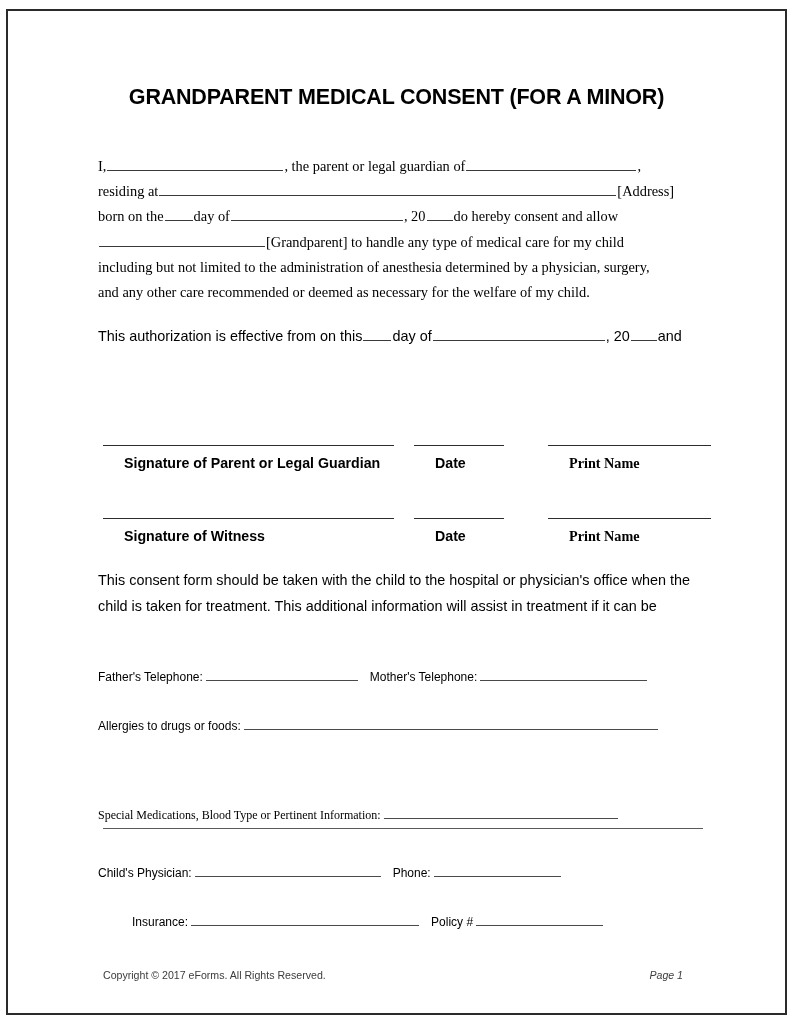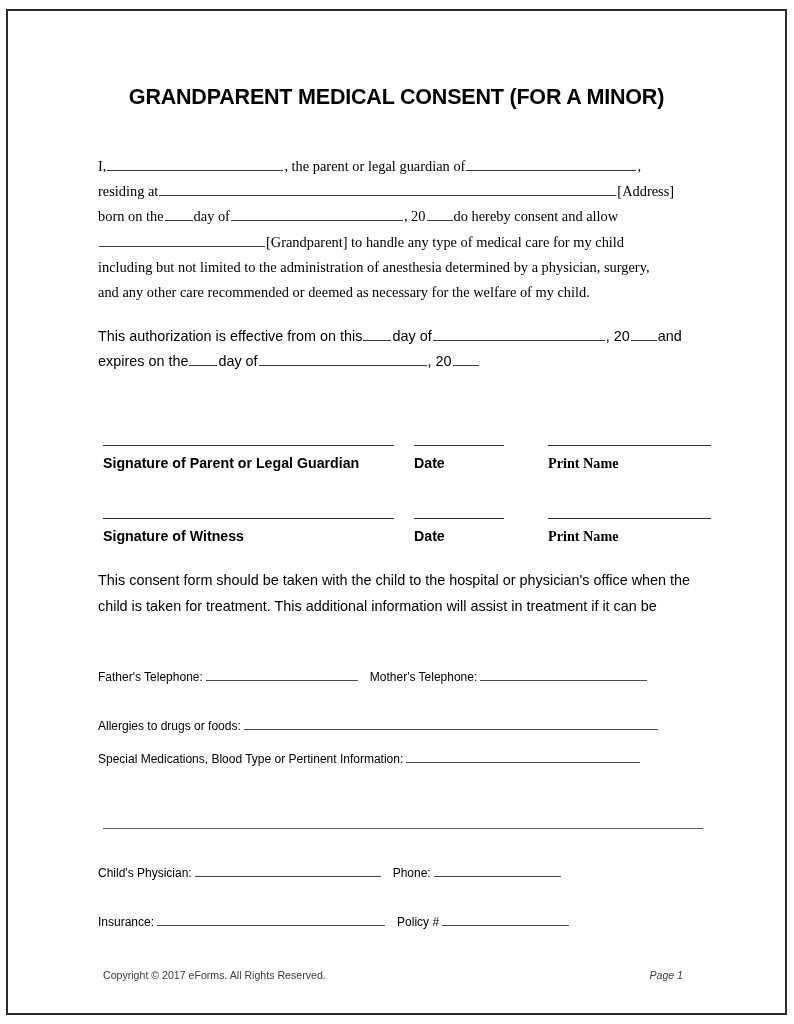--- a/index.html
+++ b/index.html
@@ -92,20 +92,21 @@
   }
   .sig-line {
     border-bottom: 1.4px solid #2d2d2d;
     height: 20px;
   }
   .sig-label {
     font-size: 14.2px;
     font-weight: bold;
     padding-top: 9px;
     white-space: nowrap;
+    margin-left: 21px;
   }
   .col-sig   { left: 5px;   width: 291px; }
   .col-date  { left: 316px; width: 90px; }
   .col-print { left: 450px; width: 163px; font-family: Liberation Serif, serif; }
 
   
   .field-row {
     position: absolute;
     left: 90px;
     width: 610px;
@@ -184,23 +185,20 @@
         <span class="rule r-gp"></span><span>[Grandparent] to handle any type of medical care for my child</span>
       </div>
       <div class="ln">including but not limited to the administration of anesthesia determined by a physician, surgery,</div>
       <div class="ln">and any other care recommended or deemed as necessary for the welfare of my child.</div>
     </div>
 
     <div class="body-block" style="top:313px;">
       <div class="ln">
         <span>This authorization is effective from on this</span><span class="rule r-short"></span><span>day of</span><span class="rule r-day"></span><span>, 20</span><span class="rule r-tiny"></span><span>and</span>
       </div>
-      <div class="ln">
-        <span>expires on the</span><span class="rule r-short"></span><span>day of</span><span class="rule r-day2"></span><span>, 20</span><span class="rule r-tiny"></span>
-      </div>
     </div>
 
     <div class="sig-row" style="top:414px;">
       <div class="sig-col col-sig">
         <div class="sig-line"></div>
         <div class="sig-label">Signature of Parent or Legal Guardian</div>
       </div>
       <div class="sig-col col-date">
         <div class="sig-line"></div>
         <div class="sig-label">Date</div>
@@ -232,31 +230,31 @@
     </div>
 
     <div class="field-row" style="top:656px;">
       <span class="lbl">Father's Telephone:</span><span class="fill f-father"></span><span class="gap-mid"></span><span class="lbl">Mother's Telephone:</span><span class="fill f-mother"></span>
     </div>
 
     <div class="field-row" style="top:705px;">
       <span class="lbl">Allergies to drugs or foods:</span><span class="fill f-allerg"></span>
     </div>
 
-    <div class="field-row" style="top:738px;">
+    <div class="field-row" style="top:794px;font-family:Liberation Serif, serif;">
       <span class="lbl">Special Medications, Blood Type or Pertinent Information:</span><span class="fill f-special"></span>
     </div>
 
     <div class="standalone-rule" style="top:817px;"></div>
 
     <div class="field-row" style="top:852px;">
       <span class="lbl">Child's Physician:</span><span class="fill f-phys"></span><span class="gap-mid"></span><span class="lbl">Phone:</span><span class="fill f-phone"></span>
     </div>
 
-    <div class="field-row" style="top:901px;">
+    <div class="field-row" style="top:901px;margin-left:34px;">
       <span class="lbl">Insurance:</span><span class="fill f-ins"></span><span class="gap-mid"></span><span class="lbl">Policy #</span><span class="fill f-policy"></span>
     </div>
 
     <div class="footer">
       <span class="copy">Copyright © 2017 eForms. All Rights Reserved.</span>
       <span class="pageno">Page 1</span>
     </div>
 
   </div>
 </div>

